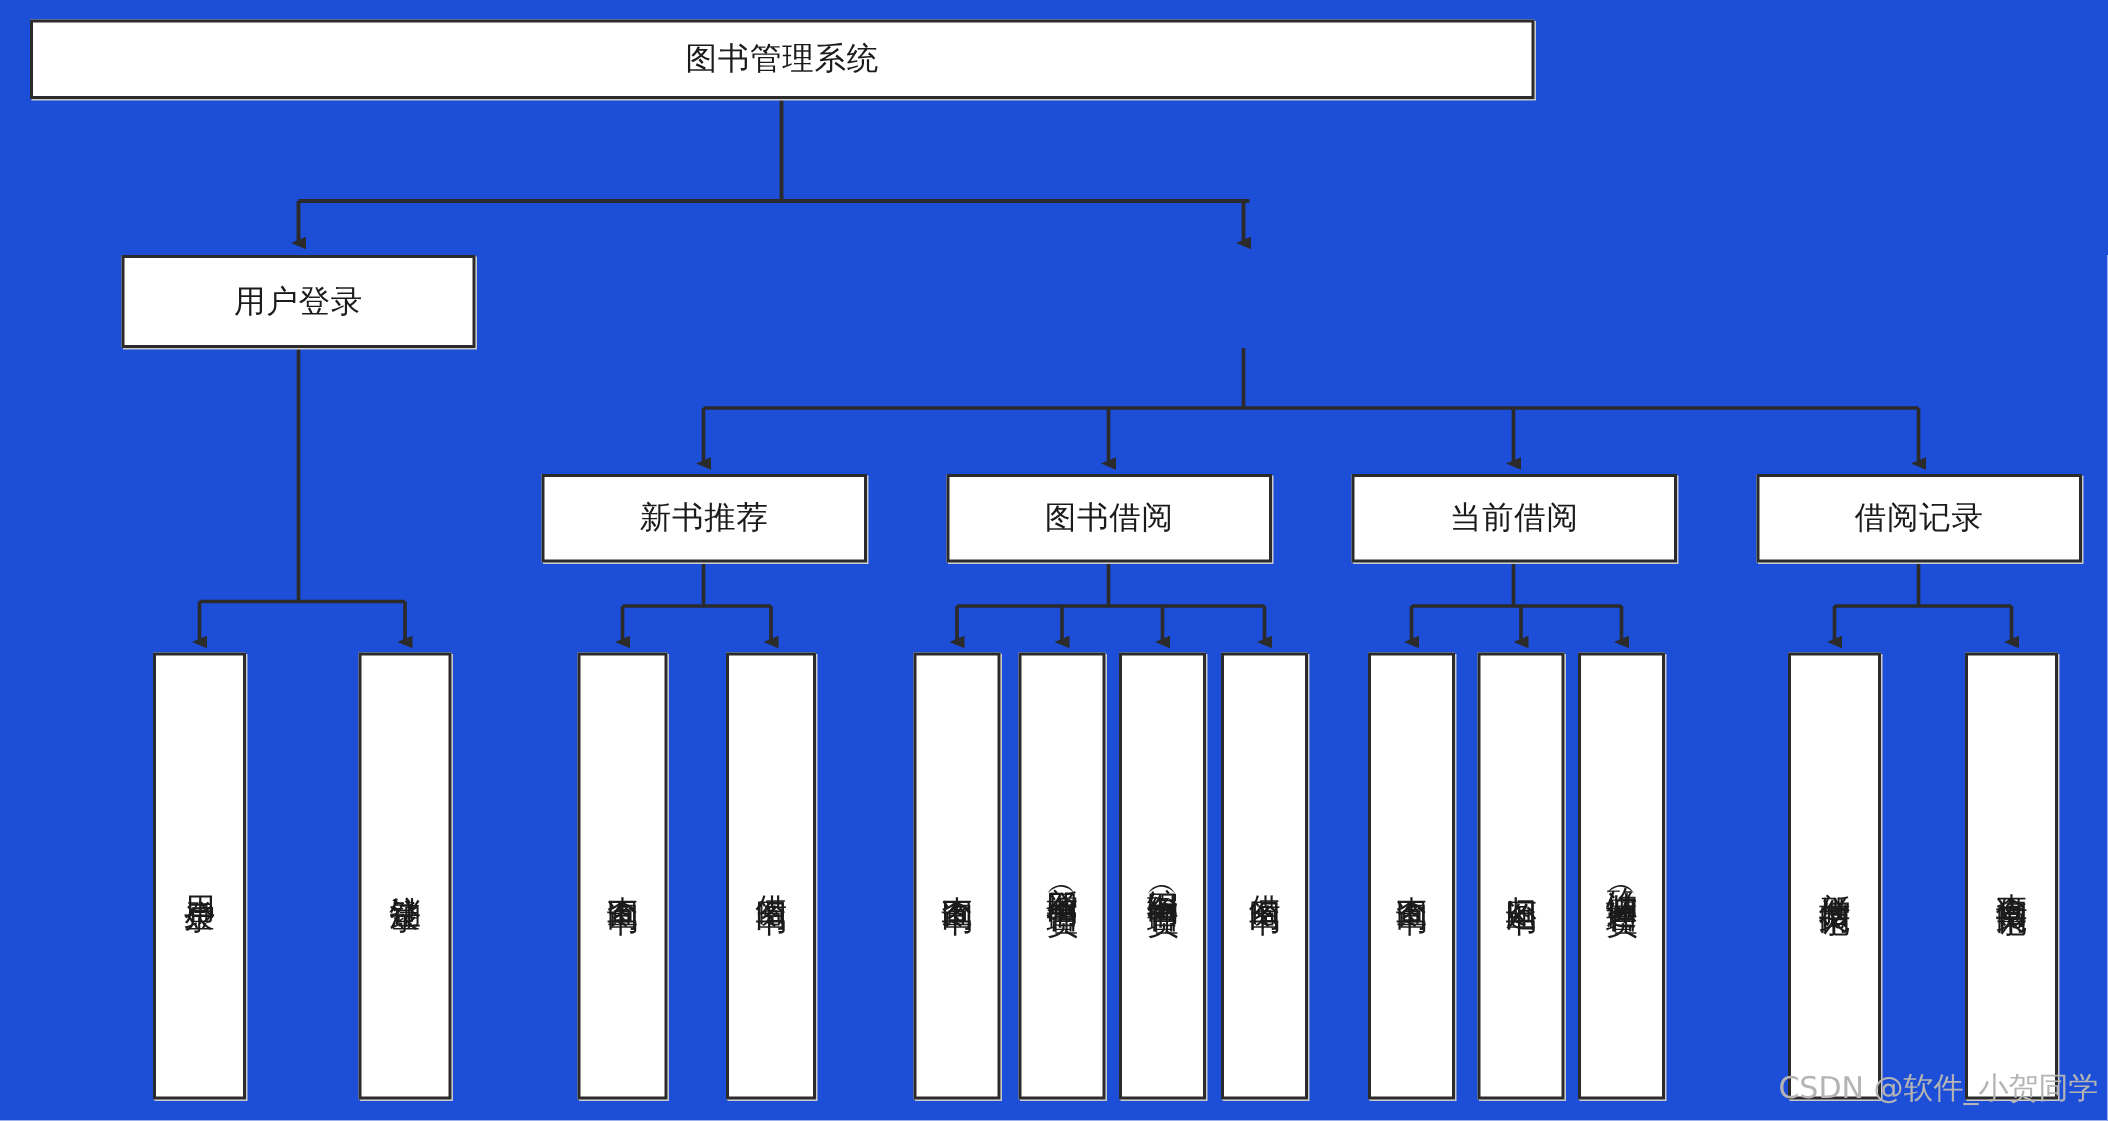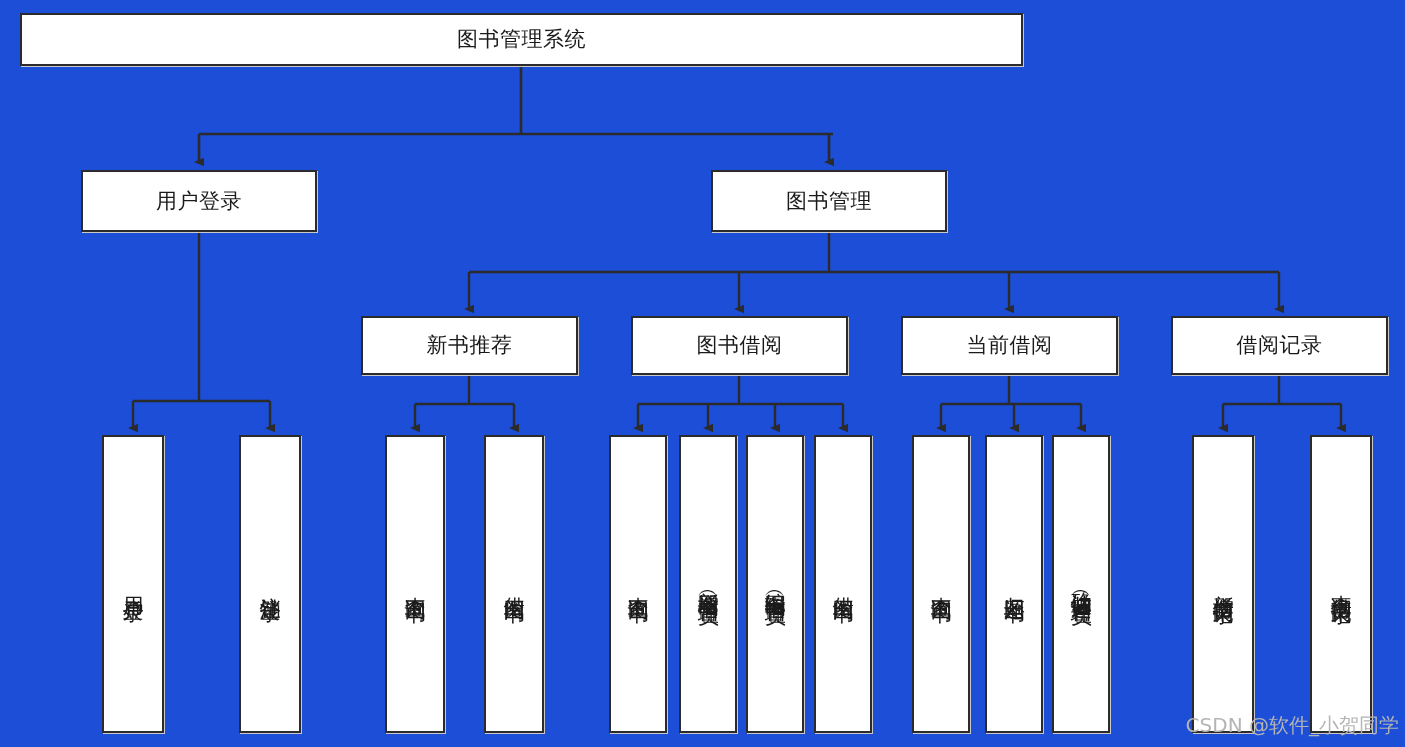--- a/index.html
+++ b/index.html
@@ -127,23 +127,20 @@
     </g>
   </svg>
 
   <div class="node" id="n-root" style="left: 20px; top: 13px; width: 1003px; height: 53px;">
     <span class="label">图书管理系统</span>
   </div>
 
   <div class="node" id="n-l2-0" style="left: 81px; top: 170px; width: 236px; height: 62px;">
     <span class="label">用户登录</span>
   </div>
-  <div class="node" id="n-l2-1" style="left: 711px; top: 170px; width: 236px; height: 62px;">
-    <span class="label">图书管理</span>
-  </div>
 
   <div class="node" id="n-l3-0" style="left: 361px; top: 316px; width: 217px; height: 59px;">
     <span class="label">新书推荐</span>
   </div>
   <div class="node" id="n-l3-1" style="left: 631px; top: 316px; width: 217px; height: 59px;">
     <span class="label">图书借阅</span>
   </div>
   <div class="node" id="n-l3-3" style="left: 1171px; top: 316px; width: 217px; height: 59px;">
     <span class="label">借阅记录</span>
   </div>

